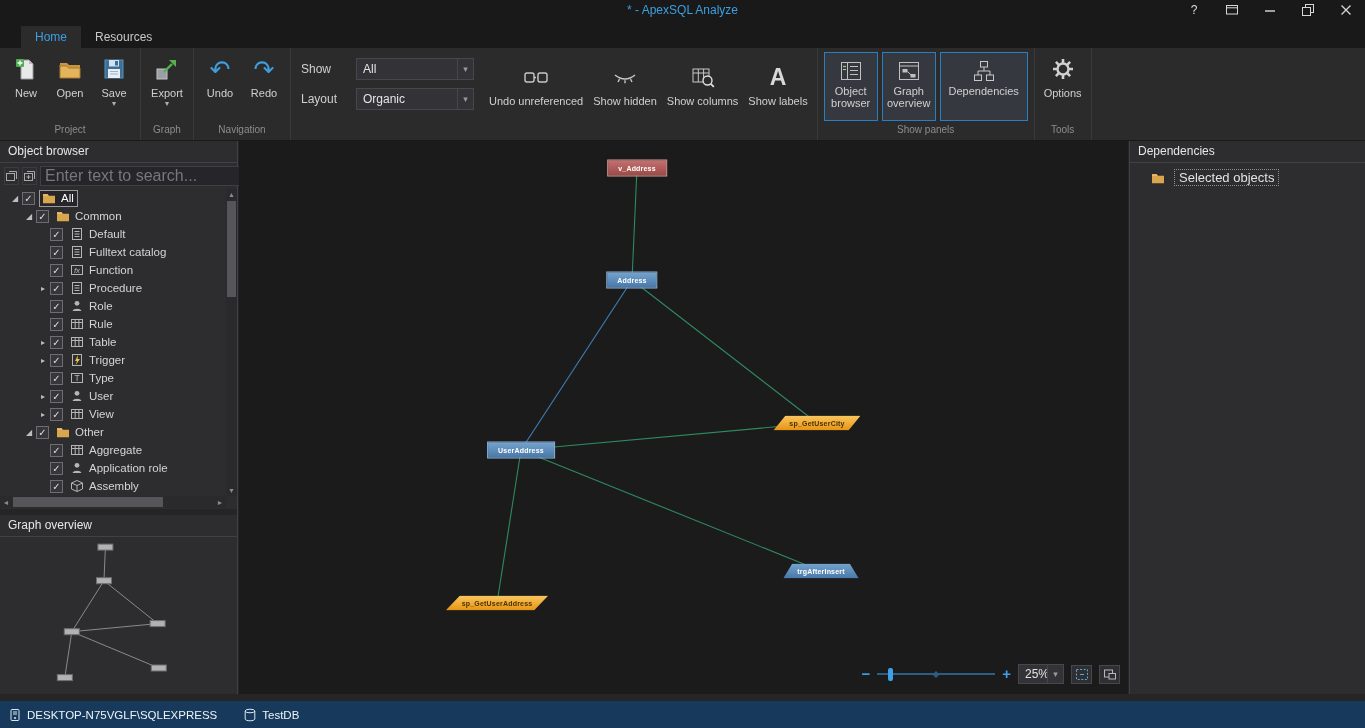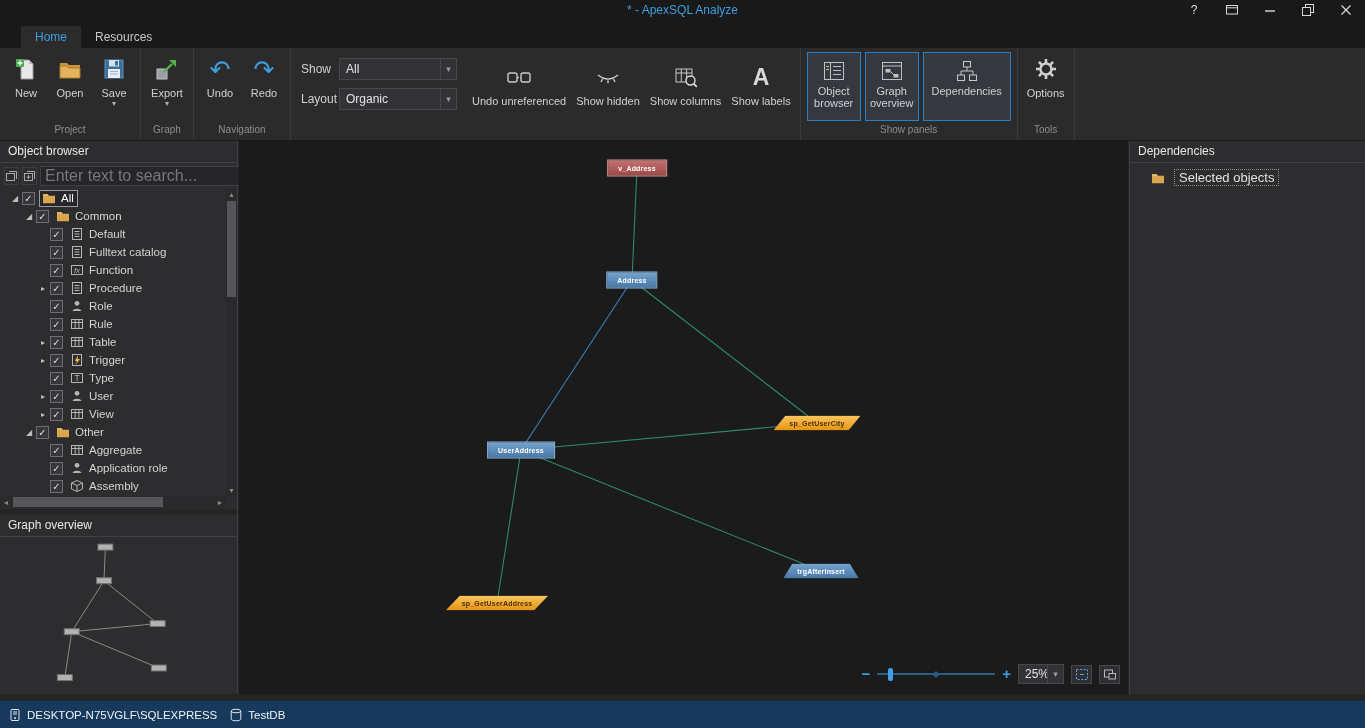--- a/index.html
+++ b/index.html
@@ -21,21 +21,21 @@
 .ribbon{position:absolute;top:48px;left:0;right:0;height:93px;background:#2b2b2b;border-bottom:1px solid #191919;display:flex;}
 .rgroup{height:100%;display:flex;flex-direction:column;border-right:1px solid #3a3a3d;}
 .rg-content{flex:1;display:flex;align-items:stretch;padding:2px 4px 0;}
 .rg-label{height:19px;line-height:17px;text-align:center;font-size:10px;color:#8d8d8d;}
 .bigbtn{display:flex;flex-direction:column;align-items:center;justify-content:flex-start;padding:3px 5px 0;min-width:44px;color:#d0d0d0;font-size:11px;}
 .bigbtn .ic{height:32px;display:flex;align-items:center;justify-content:center;}
 .bigbtn .bl{margin-top:2px;text-align:center;line-height:12px;white-space:nowrap;}
 .drop{font-size:8px;color:#b0b0b0;margin-top:1px;line-height:8px;}
 .undoglyph{font-size:25px;color:#3f9ede;line-height:26px;}
 .disp-combos{display:flex;flex-direction:column;justify-content:flex-start;gap:8px;padding:8px 10px 0 6px;}
-.combo-row{display:flex;align-items:center;gap:0;}
+.combo-row{display:flex;align-items:center;gap:17px;}
 .combo-row .clabel{width:38px;font-size:12px;color:#d0d0d0;}
 .combo{width:118px;height:22px;background:#333337;border:1px solid #47474b;display:flex;align-items:center;padding-left:6px;font-size:12px;color:#e4e4e4;}
 .combo .cval{flex:1;white-space:nowrap;overflow:hidden;}
 .combo .arr{width:16px;text-align:center;color:#9a9a9a;font-size:9px;border-left:1px solid #47474b;line-height:20px;height:20px;}
 .arr::after{content:"▾";}
 .panelbtn{border:1px solid #2a7fc2;background:#35393f;margin:2px 2px 0;display:flex;flex-direction:column;align-items:center;padding:4px 2px 0;width:54px;font-size:11px;color:#d0d0d0;line-height:12px;text-align:center;}
 .panelbtn.wide{width:88px;}
 .panelbtn .ic{height:28px;display:flex;align-items:center;}
 
 
@@ -80,21 +80,21 @@
 .zoombar{position:absolute;right:8px;bottom:10px;display:flex;align-items:center;gap:7px;}
 .zbtn{color:#3da0e8;font-size:15px;font-weight:bold;line-height:16px;}
 .slider{position:relative;width:118px;height:14px;}
 .slider .track{position:absolute;left:0;right:0;top:6px;height:2px;background:#2c5e83;}
 .slider .mid{position:absolute;left:50%;top:4.5px;width:5px;height:5px;background:#2c5e83;transform:translateX(-50%) rotate(45deg);}
 .slider .handle{position:absolute;left:9%;top:0.5px;width:5px;height:13px;border-radius:2px;background:#3da0e8;}
 .combo.small{width:46px;height:20px;}
 .zsq{width:21px;height:19px;background:#2f2f33;border:1px solid #47474b;display:flex;align-items:center;justify-content:center;}
 
 
-.statusbar{position:absolute;left:0;right:0;bottom:0;height:27px;background:#17395c;display:flex;align-items:center;gap:12px;padding-left:8px;color:#eef3f8;font-size:11.5px;}
+.statusbar{position:absolute;left:0;right:0;bottom:0;height:27px;background:#17395c;display:flex;align-items:center;gap:26px;padding-left:8px;color:#eef3f8;font-size:11.5px;}
 .sb-item{display:flex;align-items:center;gap:5px;}
 </style>
 </head>
 <body>
 
 <div class="titlebar">
   <div class="title">* - ApexSQL Analyze</div>
   <div class="tb-controls">
     <span class="tbtn">?</span>
     <span class="tbtn">

